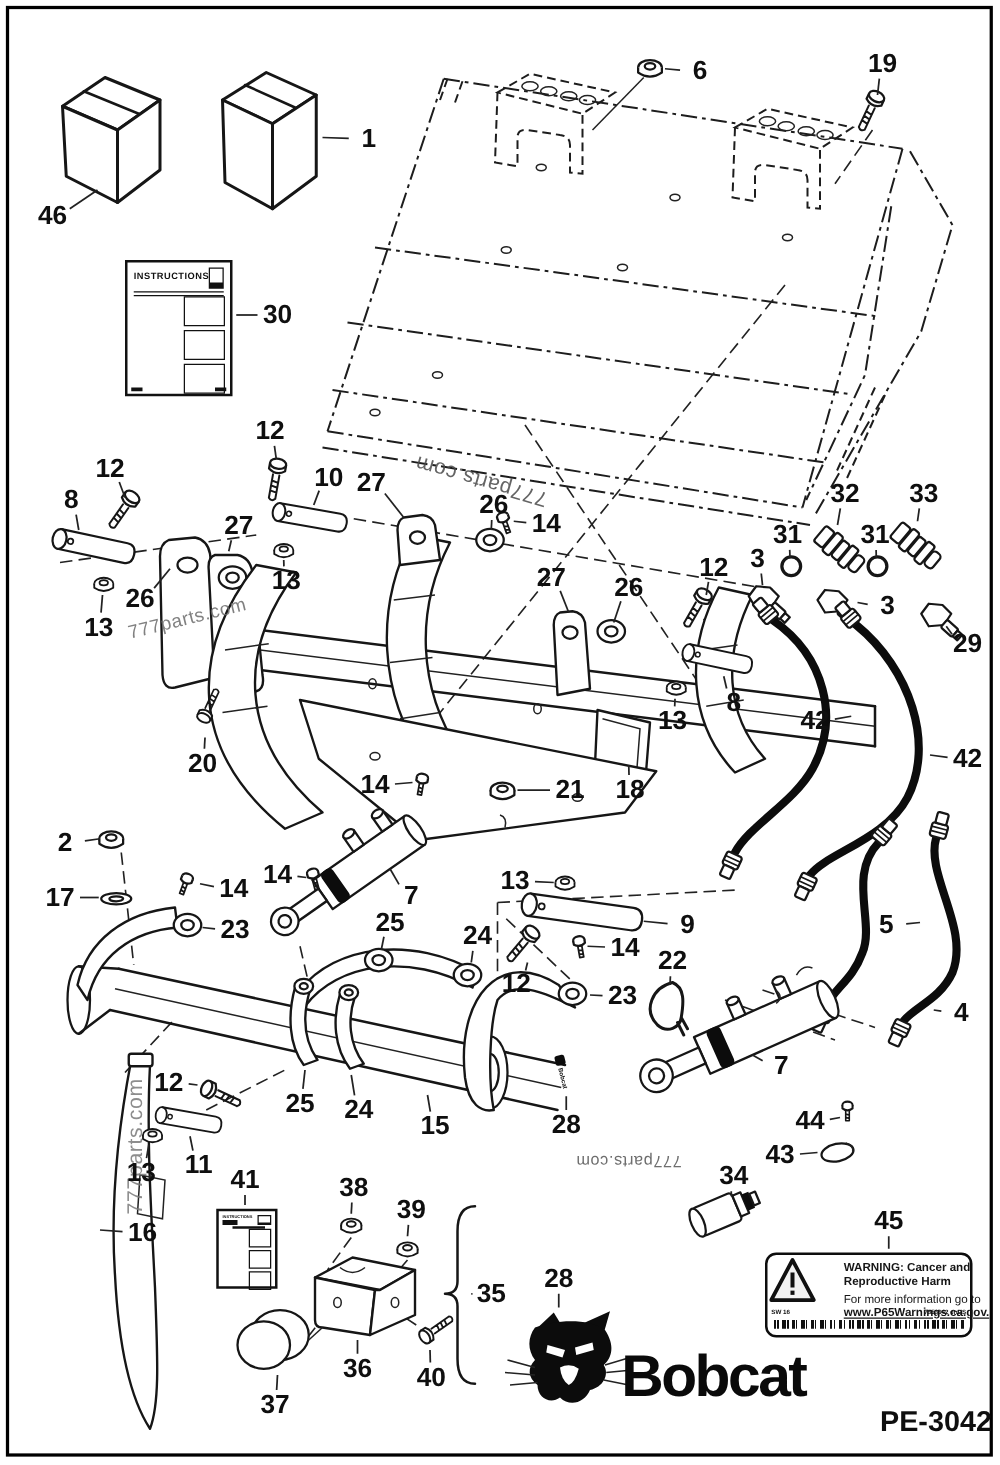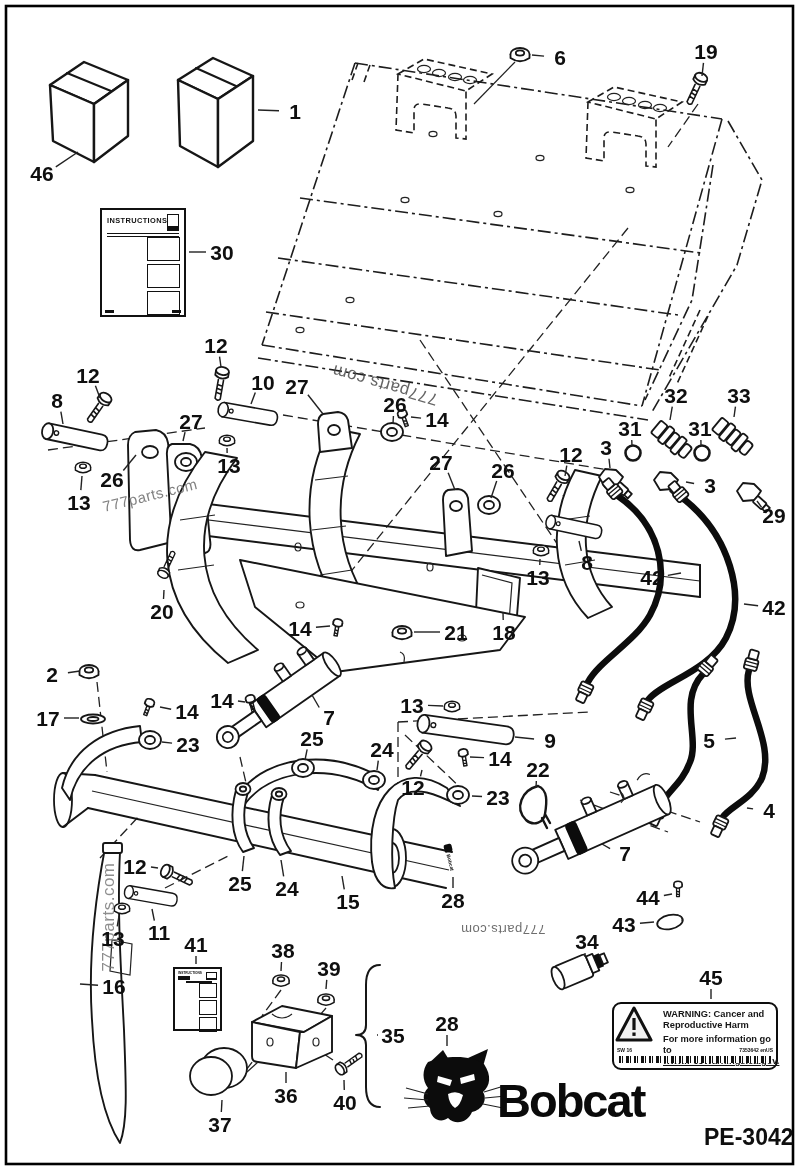--- a/index.html
+++ b/index.html
@@ -41,25 +41,25 @@
   
   .sheet-sm{border:2px solid #111;background:#fff;padding:2px 3px}
   .sheet-sm .ttl{font-size:3.2px;font-weight:700;color:#111}
   .sheet-sm .bar1{width:12px;height:4px;background:#111;margin-top:1px}
   .sheet-sm .bar2{width:26px;height:2px;background:#111;margin-top:1px;margin-left:8px}
   .sheet-sm .logo{position:absolute;right:3px;top:3px;width:9px;height:5px;border:1px solid #111;border-bottom:2.5px solid #111}
   .sheet-sm .col{position:absolute;right:3px;top:14px;display:flex;flex-direction:column;gap:2px}
   .sheet-sm .bx{width:16px;height:13px;border:1.3px solid #111}
   
   .warnbox{border:2.5px solid #0d0d0d;border-radius:9px;background:#fff;display:flex;
-           padding:5px 5px 20px 5px;gap:4px}
+           padding:5px 5px 20px 5px;gap:16px}
   .warnbox .tri{flex:0 0 40px}
   .warnbox .wtxt{flex:1;font-size:9.3px;line-height:1.18;color:#161616;font-weight:700}
   .warnbox .wtxt .b{font-weight:800}
-  .warnbox .l3{margin-top:3px;font-weight:700}
+  .warnbox .l3{margin-top:3px;font-weight:400}
   .warnbox .l4{text-decoration:underline;font-weight:700}
   .warncodes{position:absolute;left:617px;top:1047px;width:156px;display:flex;
              justify-content:space-between;font-size:5px;font-weight:700;color:#111}
   .barcode{position:absolute;left:619px;top:1056px;width:153px;height:7px;
            background:repeating-linear-gradient(90deg,#111 0 2px,#fff 2px 3px,#111 3px 4px,#fff 4px 7px,#111 7px 10px,#fff 10px 11px,#111 11px 12px,#fff 12px 15px)}
 </style>
 </head>
 <body>
 
 <div id="page">

